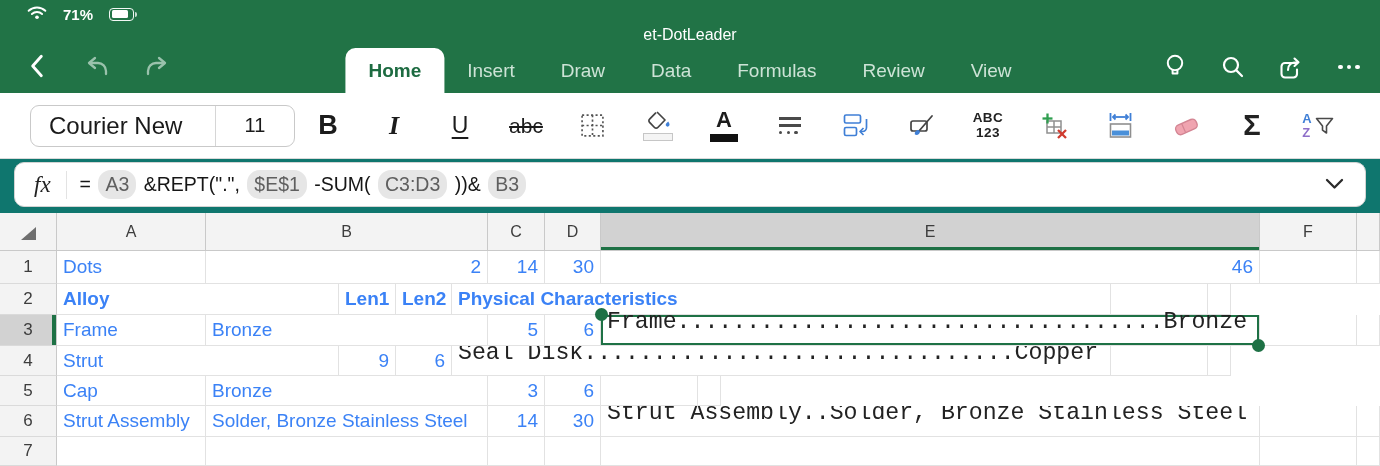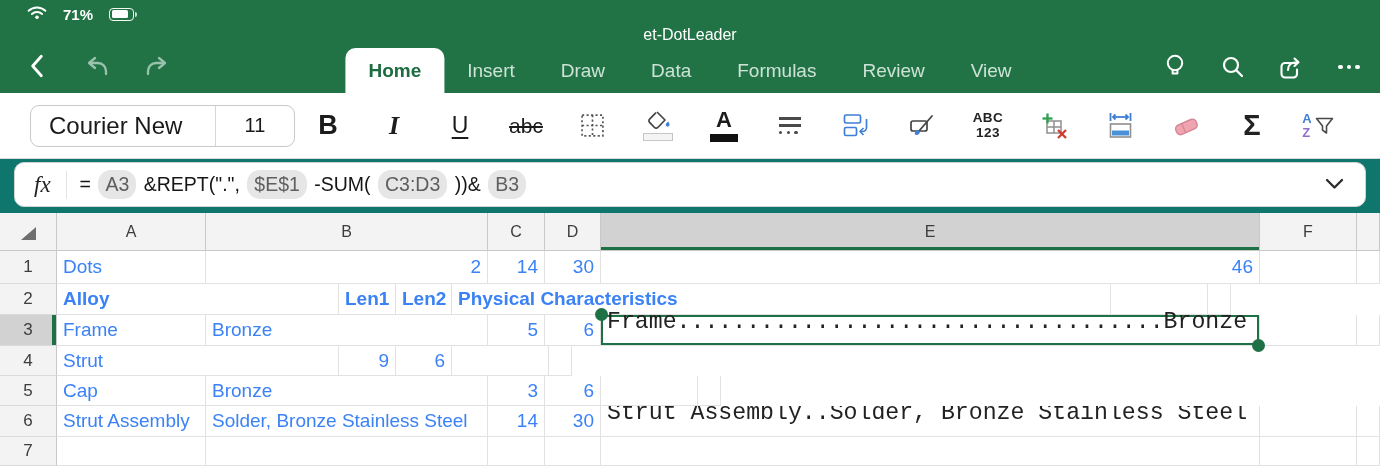--- a/index.html
+++ b/index.html
@@ -343,20 +343,21 @@
       <div class="cell num" style="width: 56px; height: 31px;">6</div>
       <div class="cell mono selcell" style="width: 659px; height: 31px;">Frame...................................Bronze<span class="handle tl"></span><span class="handle br"></span></div>
       <div class="cell" style="width: 97px; height: 31px;"></div>
       <div class="cell" style="width: 23px; height: 31px;"></div>
     </div>
     <div class="grow">
       <div class="rh" style="width: 57px; height: 30px;">4</div>
       <div class="cell" style="width: 282px; height: 30px;">Strut</div>
       <div class="cell num" style="width: 57px; height: 30px;">9</div>
       <div class="cell num" style="width: 56px; height: 30px;">6</div>
+      <div class="cell mono" style="width: 659px; height: 30px;">Seal Disk...............................Copper</div>
       <div class="cell" style="width: 97px; height: 30px;"></div>
       <div class="cell" style="width: 23px; height: 30px;"></div>
     </div>
     <div class="grow">
       <div class="rh" style="width: 57px; height: 30px;">5</div>
       <div class="cell" style="width: 149px; height: 30px;">Cap</div>
       <div class="cell" style="width: 282px; height: 30px;">Bronze</div>
       <div class="cell num" style="width: 57px; height: 30px;">3</div>
       <div class="cell num" style="width: 56px; height: 30px;">6</div>
       <div class="cell" style="width: 97px; height: 30px;"></div>

